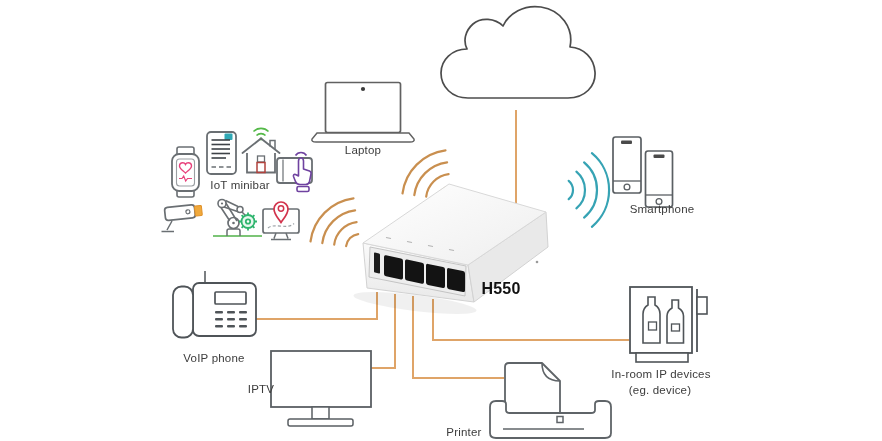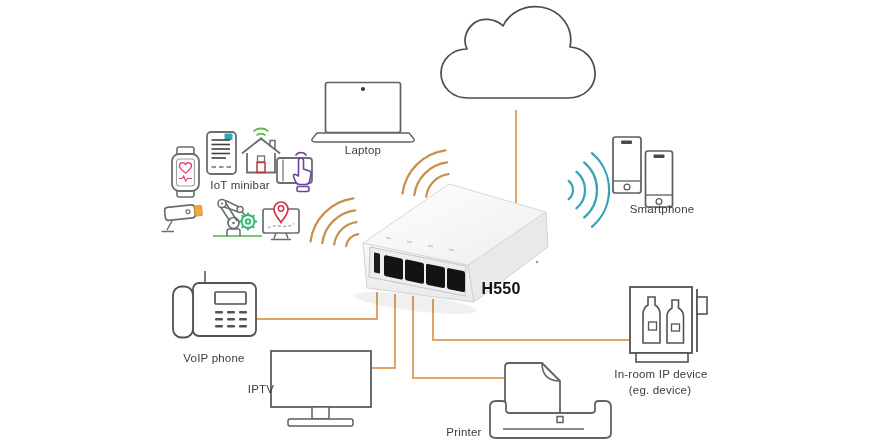--- a/index.html
+++ b/index.html
@@ -241,15 +241,15 @@
   </g>
 </svg>
 
 <div class="lbl" style="left:363px;top:150px">Laptop</div>
 <div class="lbl" style="left:240px;top:185px">IoT minibar</div>
 <div class="lbl" style="left:662px;top:209px">Smartphone</div>
 <div class="lbl bold" style="left:501px;top:289px">H550</div>
 <div class="lbl" style="left:214px;top:358px">VoIP phone</div>
 <div class="lbl" style="left:261px;top:389px">IPTV</div>
 <div class="lbl" style="left:464px;top:432px">Printer</div>
-<div class="lbl" style="left:661px;top:374px">In-room IP device</div>
+<div class="lbl" style="left:661px;top:374px">In-room IP devices</div>
 <div class="lbl" style="left:660px;top:390px">(eg. device)</div>
 </div>
 
 </body></html>

